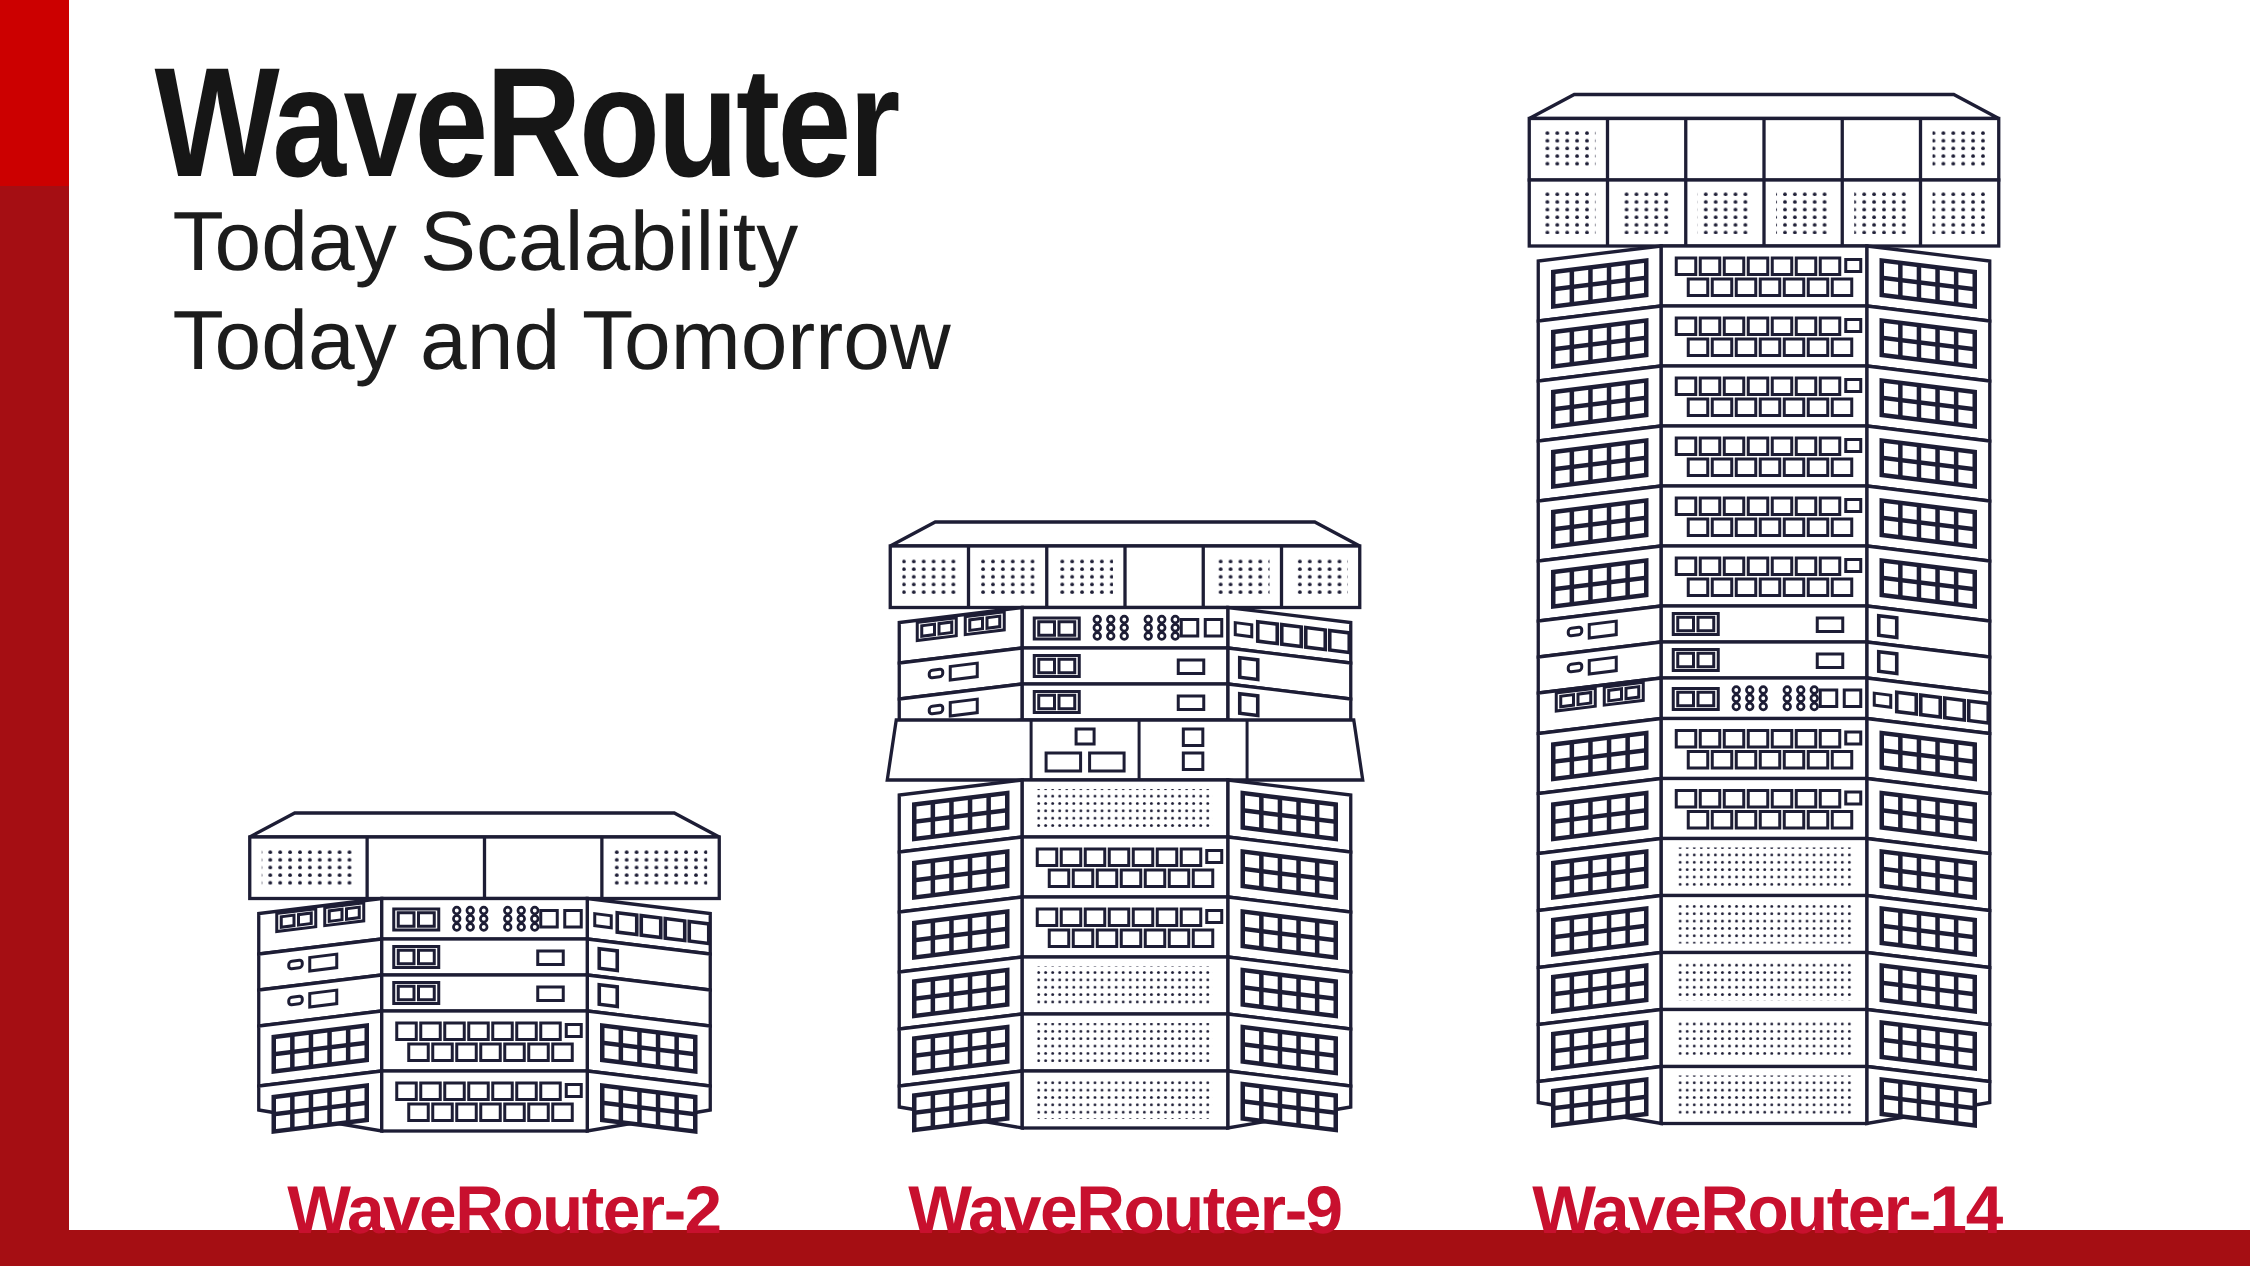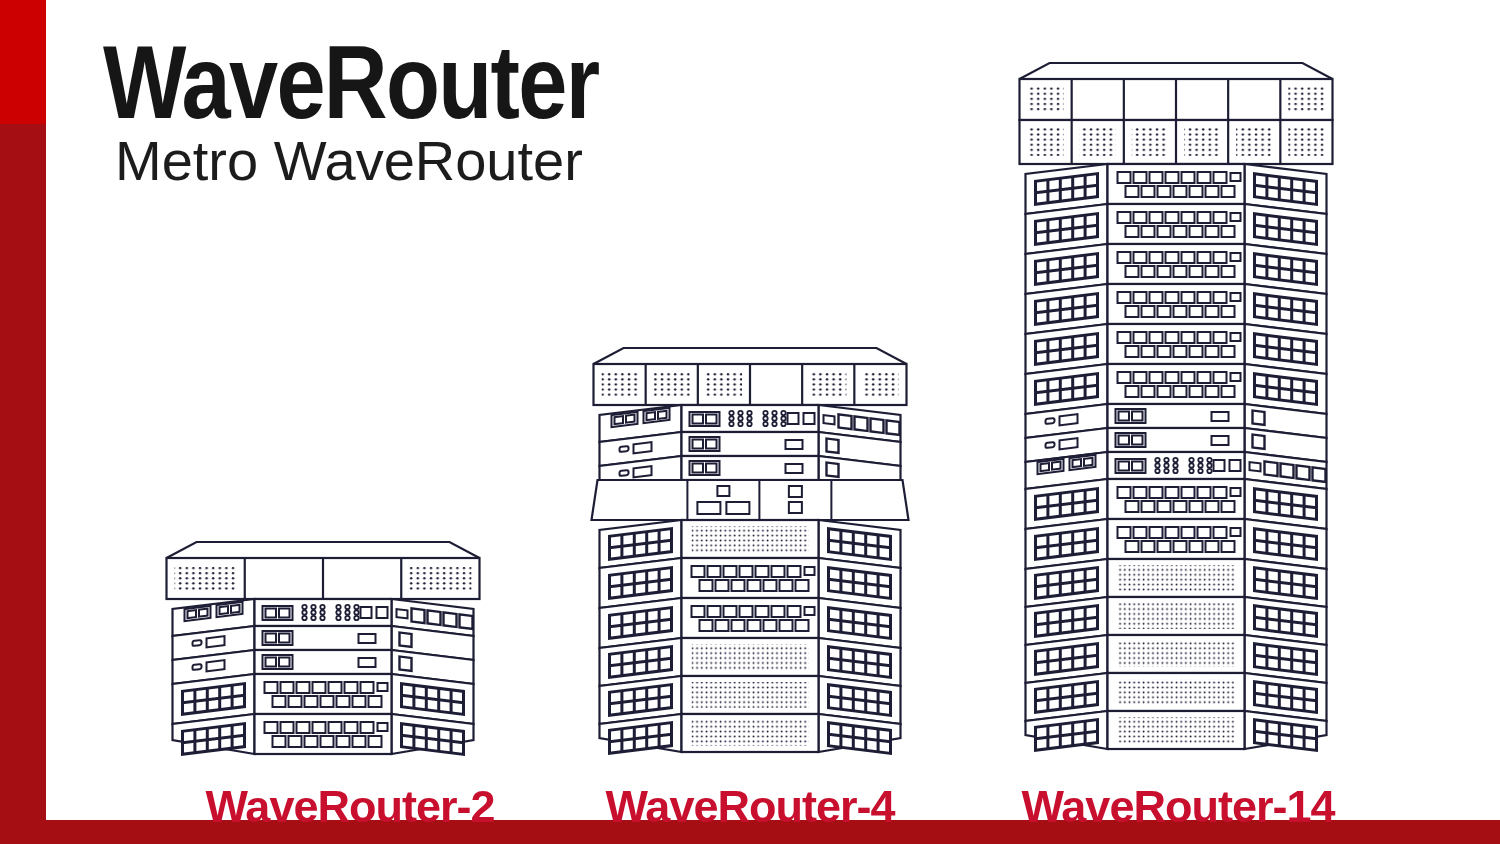--- a/index.html
+++ b/index.html
@@ -19,32 +19,33 @@
   .subtitle{
     position:absolute;left:115px;top:128px;
     font-size:56px;font-weight:400;color:#1c1c1c;
     line-height:66px;white-space:nowrap;
   }
   .towers-svg{position:absolute;left:0;top:0;width:1500px;height:844px;}
   .tower-label{
     position:absolute;top:781px;transform:translateX(-50%);
     font-size:45px;font-weight:bold;letter-spacing:-1px;white-space:nowrap;
   }
-  .lbl-0{left:350px;} .lbl-1{left:750px;} .lbl-2{left:1178px;}
+  .lbl-0{left:336px;} .lbl-1{left:750px;} .lbl-2{left:1178px;}
 </style>
 </head>
 <body>
 
 <div class="accent-top" style="background: rgb(204, 0, 0);"></div>
 <div class="accent-side" style="background: rgb(165, 14, 19);"></div>
 <div class="accent-bottom" style="background: rgb(165, 14, 19);"></div>
 
 <div class="title">WaveRouter</div>
 <div class="subtitle">
-  <div>Metro WaveRouter</div>
+  <div>Today Scalability</div>
+  <div>Today and Tomorrow</div>
 </div>
 
 <svg class="towers-svg" id="towers-svg" viewBox="0 0 1500 844">
     <defs>
       <pattern id="dsm" width="4.7" height="4.9" patternUnits="userSpaceOnUse">
         <circle cx="1.5" cy="1.5" r="0.95" fill="#1d1d35"></circle>
       </pattern>
       <pattern id="dcap" width="6.6" height="5.1" patternUnits="userSpaceOnUse">
         <circle cx="2" cy="2" r="1.25" fill="#1d1d35"></circle>
       </pattern>
@@ -895,14 +896,14 @@
         <line x1="22.4" y1="7.5" x2="22.4" y2="30.5" stroke="#1d1d35" stroke-width="3"></line>
         <line x1="34.8" y1="7.5" x2="34.8" y2="30.5" stroke="#1d1d35" stroke-width="3"></line>
         <line x1="47.2" y1="7.5" x2="47.2" y2="30.5" stroke="#1d1d35" stroke-width="3"></line>
         <line x1="59.6" y1="7.5" x2="59.6" y2="30.5" stroke="#1d1d35" stroke-width="3"></line>
         <line x1="10" y1="19" x2="72" y2="19" stroke="#1d1d35" stroke-width="3"></line>
       </g>
     </g>
   </svg>
 
 <div class="tower-label lbl-0" style="color: rgb(200, 16, 46);">WaveRouter-2</div>
-<div class="tower-label lbl-1" style="color: rgb(200, 16, 46);">WaveRouter-4</div>
+<div class="tower-label lbl-1" style="color: rgb(200, 16, 46);">WaveRouter-9</div>
 <div class="tower-label lbl-2" style="color: rgb(200, 16, 46);">WaveRouter-14</div>
 
 </body></html>

